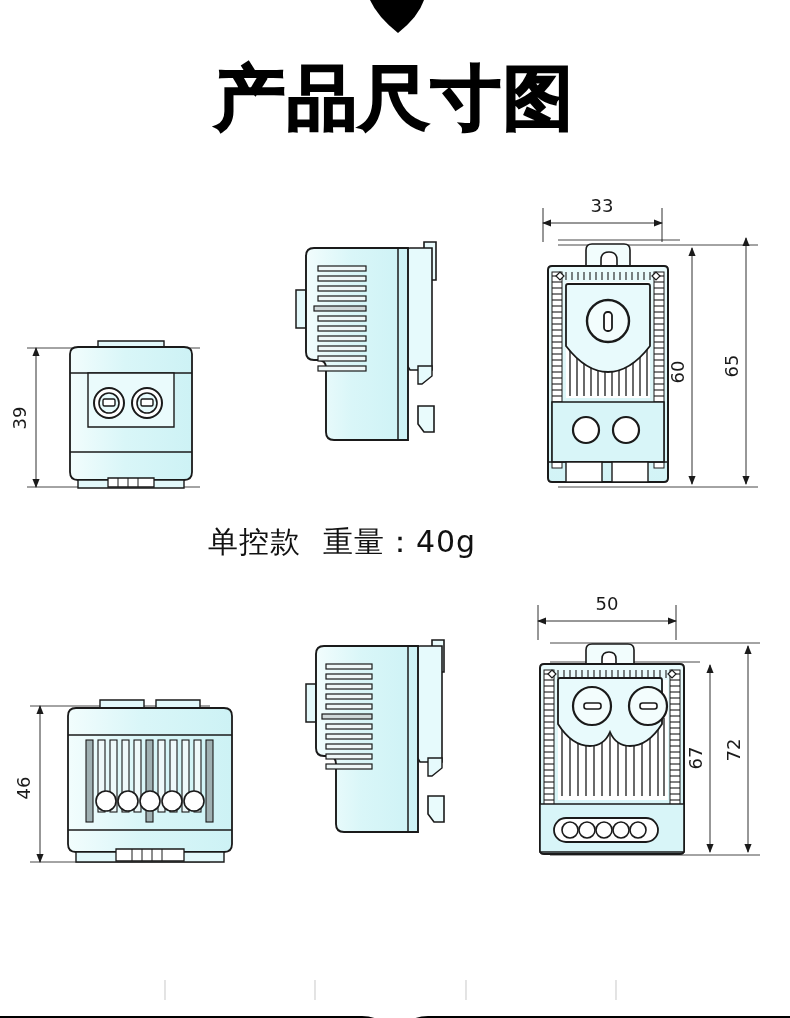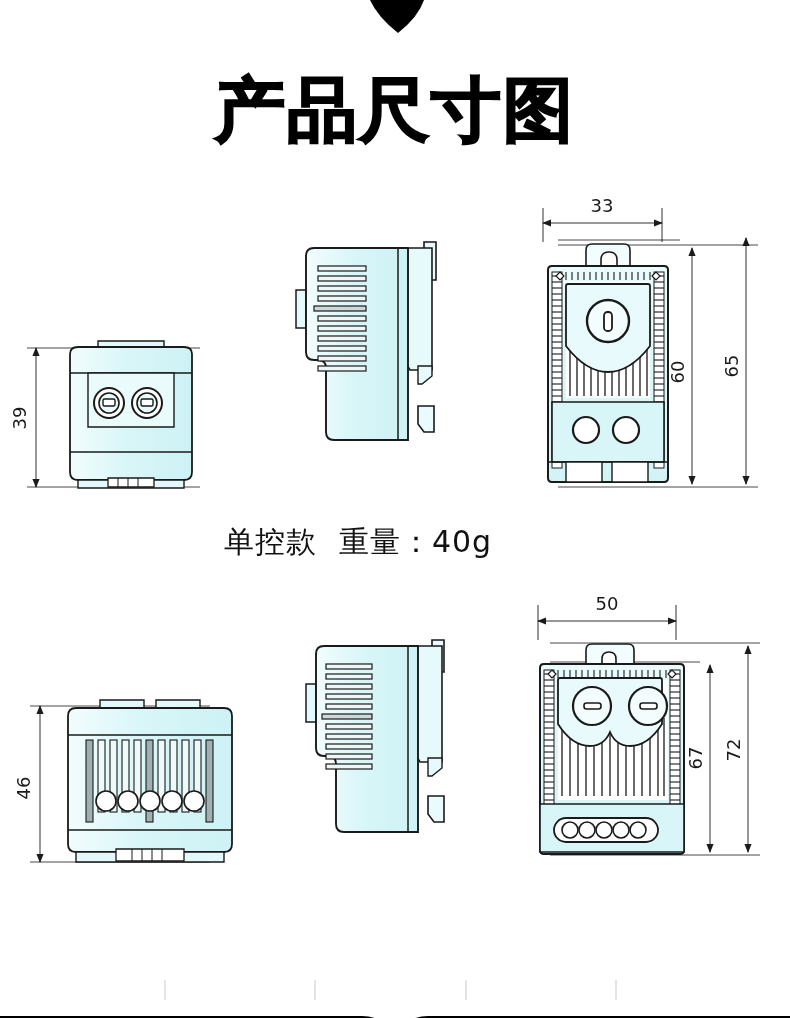--- a/index.html
+++ b/index.html
@@ -33,35 +33,34 @@
     top: 62px;
     left: 0;
     width: 790px;
     text-align: center;
     font-family: "DejaVu Sans", "Liberation Sans", sans-serif;
     font-size: 70px;
     font-weight: 700;
     letter-spacing: 2px;
     color: #000000;
     line-height: 1.05;
-    margin-top: 12px;
     -webkit-text-stroke: 2px #000;
   }
   
   .block {
     position: absolute;
     left: 0;
     width: 790px;
   }
   .block-svg {
     display: block;
   }
   .caption {
     position: absolute;
-    left: 16px;
+    left: 0;
     width: 684px;
     text-align: center;
     font-family: "DejaVu Sans", "Liberation Sans", sans-serif;
     font-size: 30px;
     color: #111111;
     letter-spacing: 1px;
   }
   .caption .gap { display: inline-block; width: 22px; }
 
   

